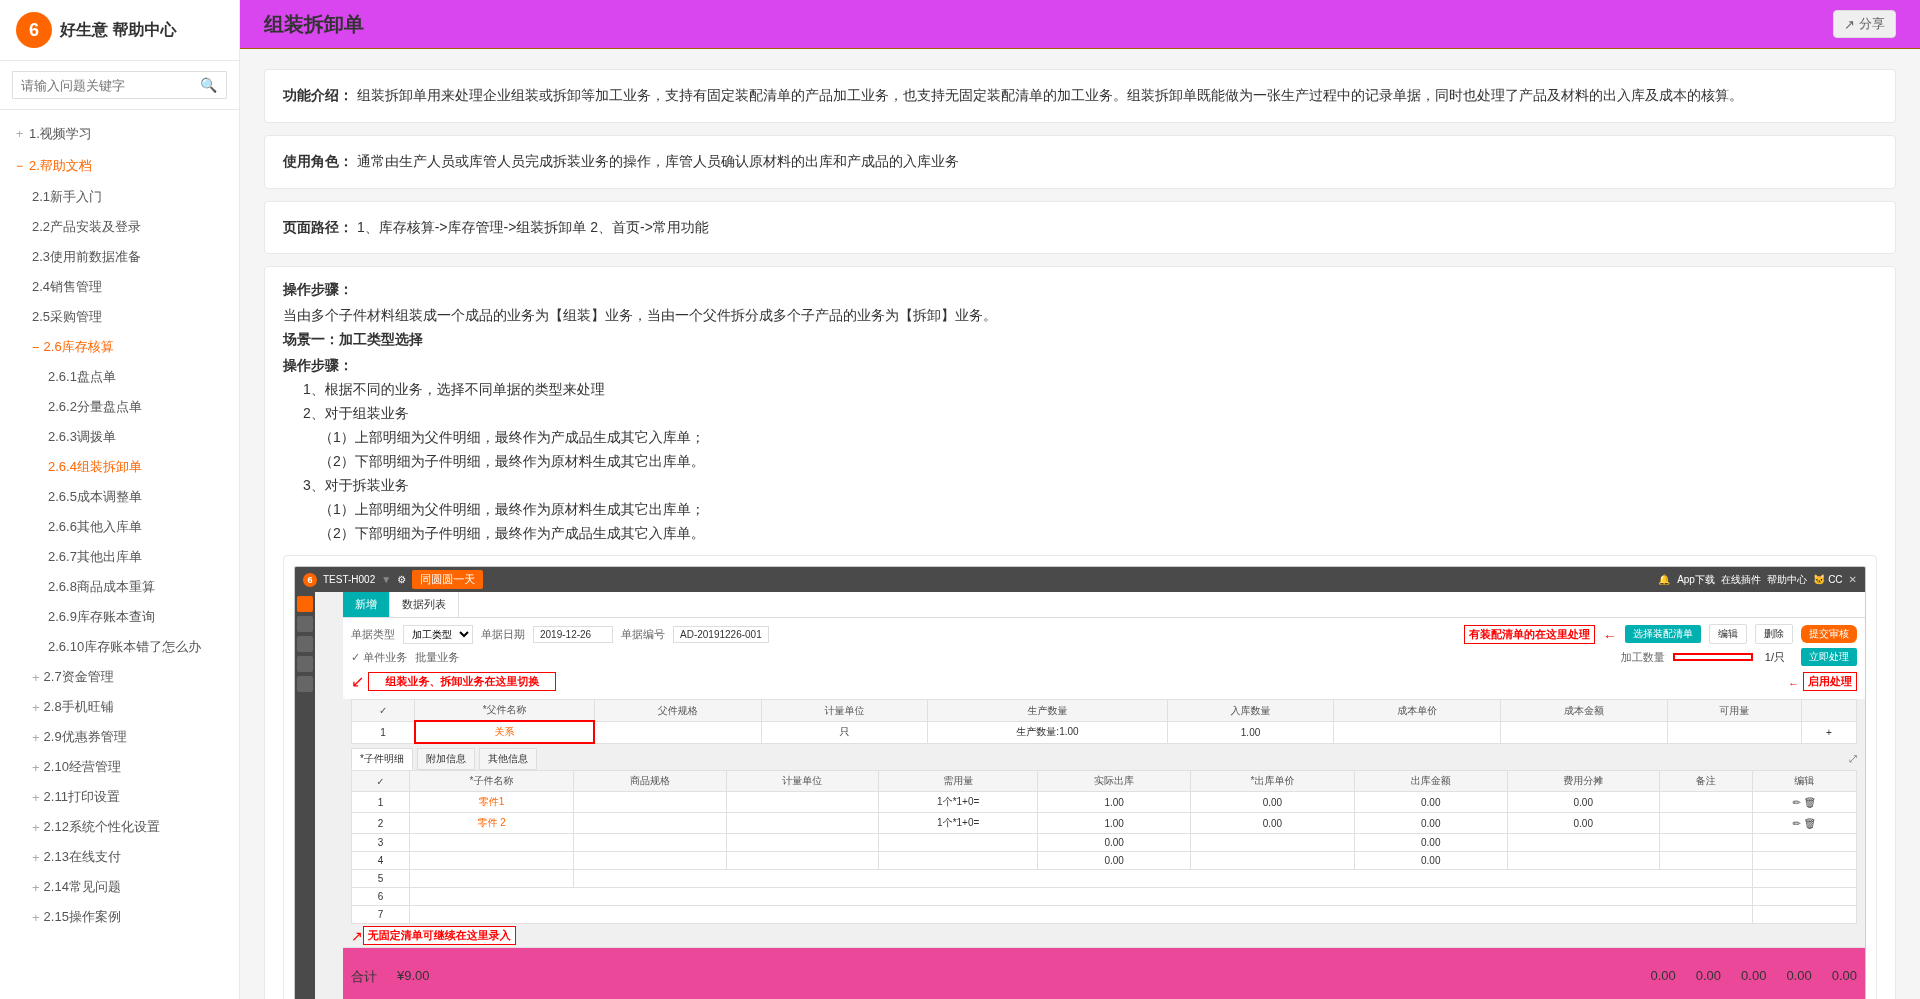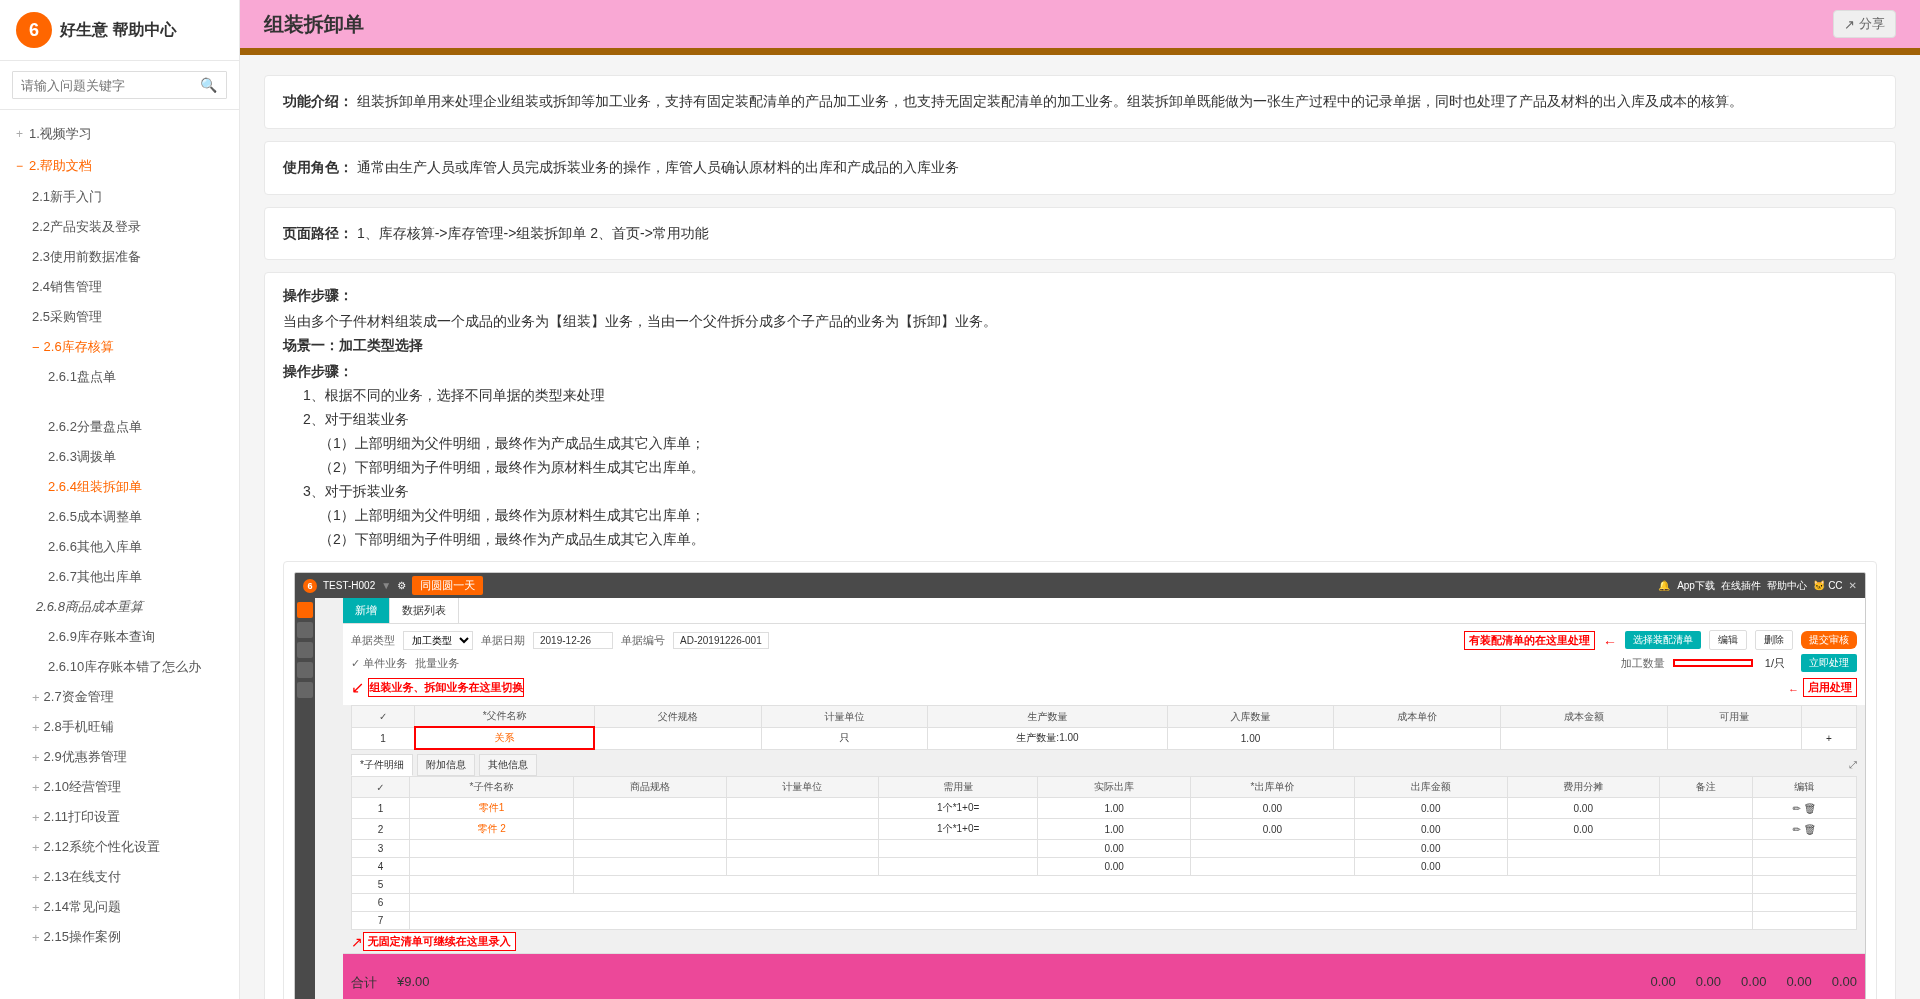--- a/index.html
+++ b/index.html
@@ -113,22 +113,22 @@
 
     
     #main {
       flex: 1;
       display: flex;
       flex-direction: column;
       overflow: hidden;
     }
 
     #topbar {
-      background: #f9a8d4;
-      border-bottom: 7px solid #a16207;
+      background: #d946ef;
+      border-bottom: 1px solid #a16207;
       padding: 10px 24px;
       display: flex;
       align-items: center;
       justify-content: space-between;
       flex-shrink: 0;
     }
 
     #page-title-text {
       font-size: 20px;
       font-weight: bold;
@@ -414,39 +414,39 @@
     </div>
 
     <div class="nav-sub-item active" style="color:#f60;">
       <span style="margin-right:4px; color:#f60;">−</span>
       <span>2.6库存核算</span>
     </div>
 
     <div class="nav-sub-item" style="padding-left:48px;">
       <span>2.6.1盘点单</span>
     </div>
-    <div class="nav-sub-item" style="padding-left:48px;margin-top:20px;">
+    <div class="nav-sub-item" style="padding-left:48px;">
       <span>2.6.2分量盘点单</span>
     </div>
     <div class="nav-sub-item" style="padding-left:48px;">
       <span>2.6.3调拨单</span>
     </div>
     <div class="nav-sub-item active" style="padding-left:48px; color:#f60;">
       <span>2.6.4组装拆卸单</span>
     </div>
     <div class="nav-sub-item" style="padding-left:48px;">
       <span>2.6.5成本调整单</span>
     </div>
     <div class="nav-sub-item" style="padding-left:48px;">
       <span>2.6.6其他入库单</span>
     </div>
     <div class="nav-sub-item" style="padding-left:48px;">
       <span>2.6.7其他出库单</span>
     </div>
-    <div class="nav-sub-item" style="padding-left:36px;font-style:italic;">
+    <div class="nav-sub-item" style="padding-left:48px;">
       <span>2.6.8商品成本重算</span>
     </div>
     <div class="nav-sub-item" style="padding-left:48px;">
       <span>2.6.9库存账本查询</span>
     </div>
     <div class="nav-sub-item" style="padding-left:48px;">
       <span>2.6.10库存账本错了怎么办</span>
     </div>
 
     <div class="nav-sub-item">
@@ -598,21 +598,21 @@
                   <span class="mock-label">批量业务</span>
                   <span style="flex:1;"></span>
                   <span class="mock-label">加工数量</span>
                   <span class="mock-input-box mock-red-border-input" style="border:2px solid #f00; min-width:80px;"></span>
                   <span style="margin-left:4px;">1/只</span>
                   <span class="mock-btn-teal" style="margin-left:8px;">立即处理</span>
                 </div>
 
                 <div style="display:flex; align-items:center; gap:4px; padding:2px 0;">
                   <span style="color:#f00; font-size:16px;">↙</span>
-                  <span class="annotation-label" style="border:1px solid #f00; padding:1px 0; color:#f00;">组装业务、拆卸业务在这里切换</span>
+                  <span class="annotation-label" style="border:1px solid #f00; padding:1px 16px; color:#f00;">组装业务、拆卸业务在这里切换</span>
                   <span style="flex:1;"></span>
                   <span style="color:#f00;">←</span>
                   <span class="annotation-label" style="border:1px solid #f00; padding:1px 4px; color:#f00;">启用处理</span>
                 </div>
               </div>
 
               <div style="padding: 0 8px 4px;">
                 <table class="mock-table">
                   <thead>
                     <tr>

